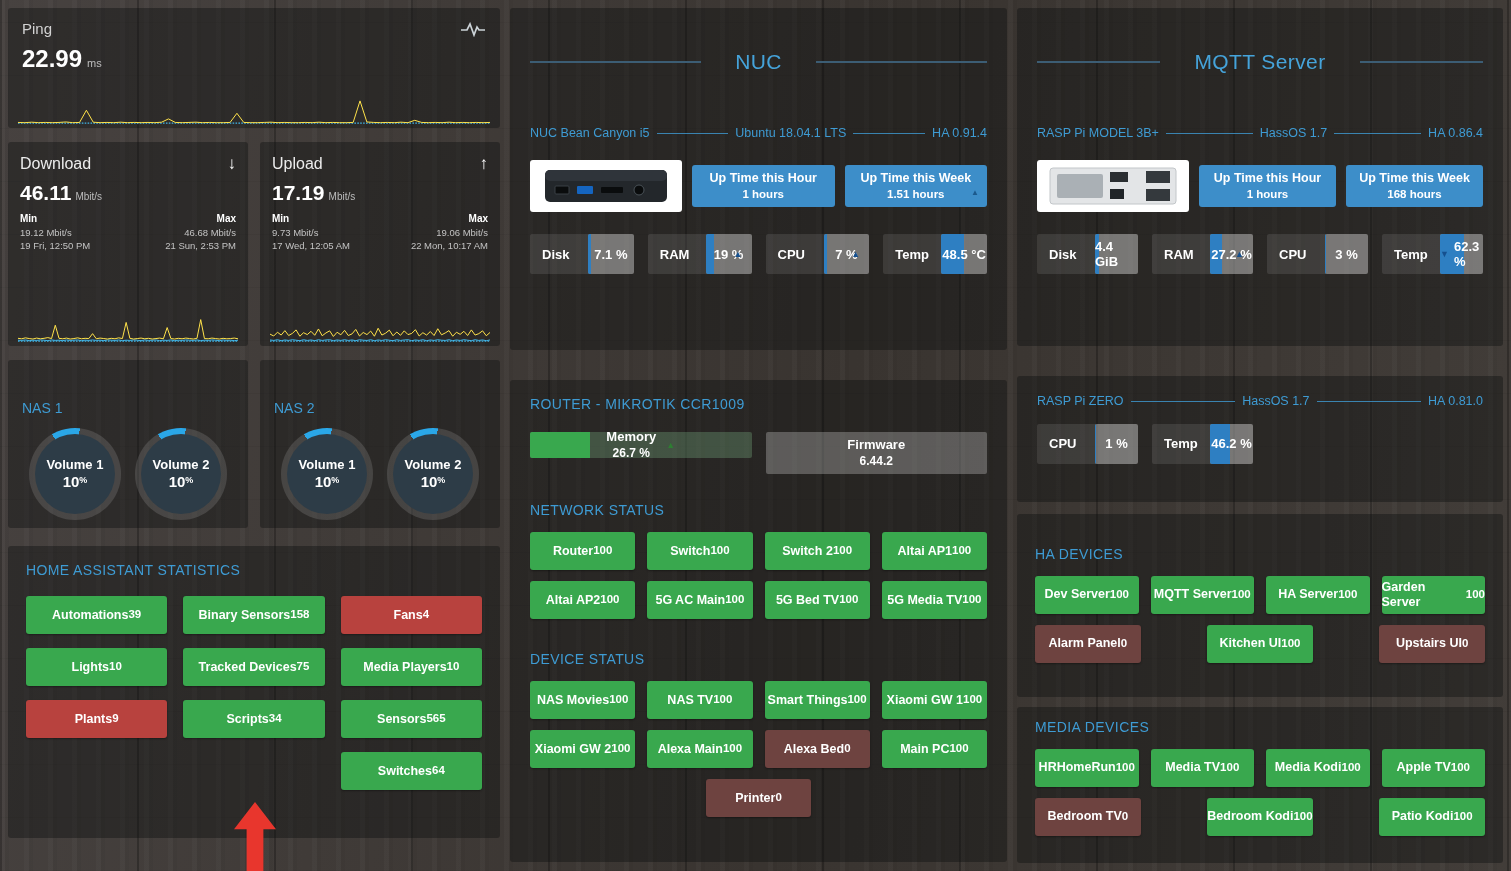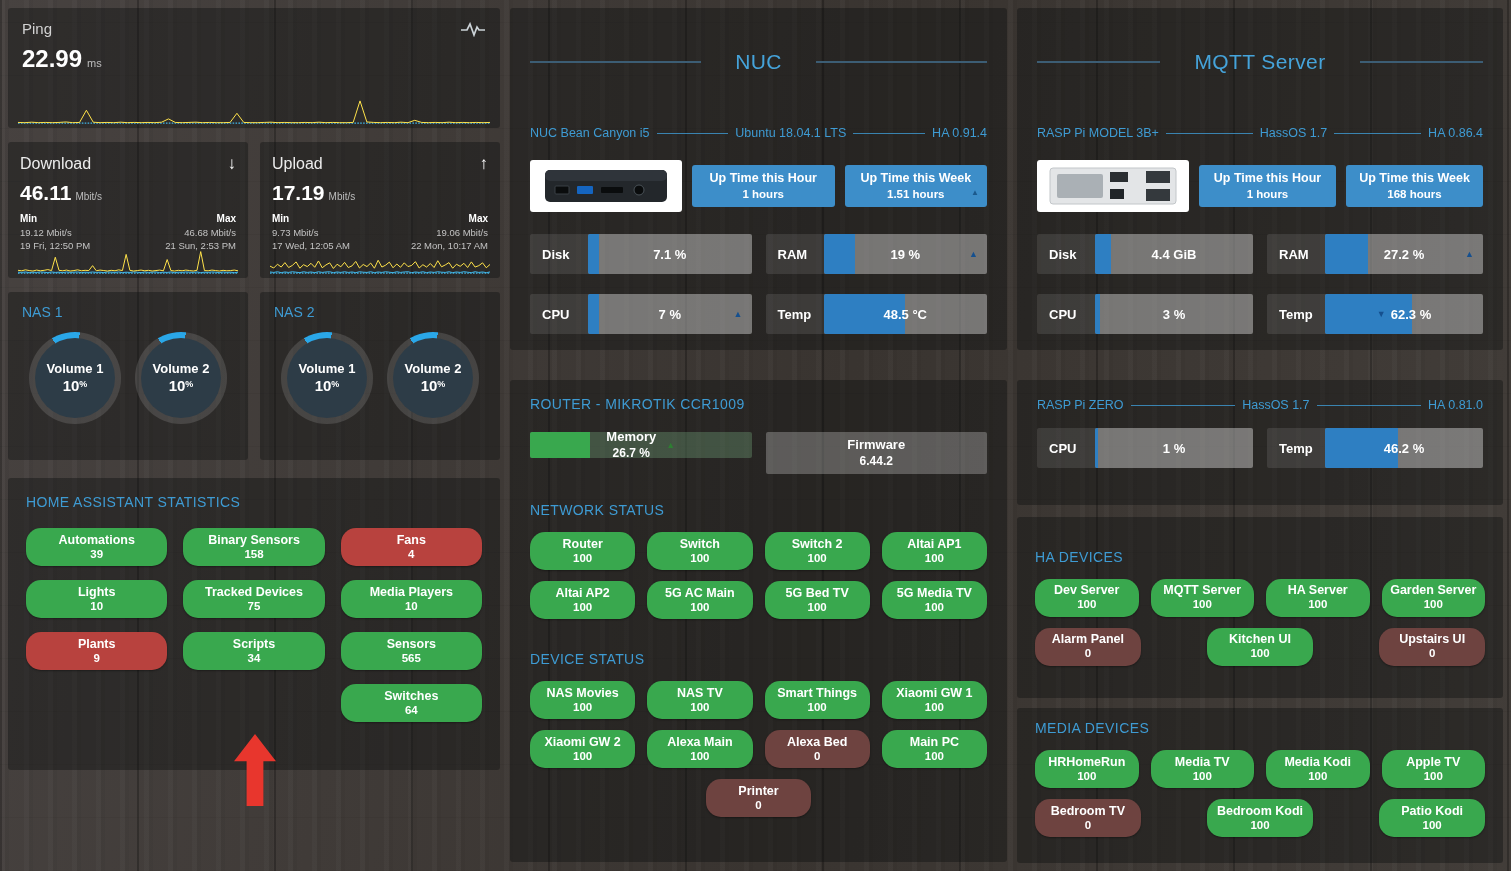--- a/index.html
+++ b/index.html
@@ -27,45 +27,45 @@
   .card-label { color:#d2d2d2; font-size:15px; }
   .big-value { font-size:24px; font-weight:700; margin-top:8px; }
   .big-value .unit { font-size:11px; font-weight:400; color:#bdbdbd; margin-left:5px; }
   .spark { position:absolute; left:10px; right:10px; bottom:4px; height:26px; }
   .spark svg { width:100%; height:100%; display:block; }
   .yellow-line { fill:none; stroke:#ffe24a; stroke-width:1; vector-effect:non-scaling-stroke; }
   .blue-line { fill:none; stroke:#41b6e8; stroke-width:1; vector-effect:non-scaling-stroke; }
   .dash-line { stroke:#41b6e8; stroke-width:1.4; stroke-dasharray:1.6 1.3; vector-effect:non-scaling-stroke; }
 
   .row2 { display:flex; gap:12px; margin-top:14px; }
-  .half-card { flex:1; height:136px; padding:12px 12px 4px; position:relative; }
+  .half-card { flex:1; height:204px; padding:12px 12px 4px; position:relative; }
   .half-head { display:flex; justify-content:space-between; align-items:center; }
   .half-title { color:#ececec; font-size:16px; }
   .dir-arrow { font-size:17px; font-weight:700; color:#fff; }
   .half-value { font-size:21px; font-weight:700; margin-top:7px; }
   .half-value .unit { font-size:10px; font-weight:400; color:#bdbdbd; margin-left:4px; }
   .minmax { display:flex; justify-content:space-between; margin-top:7px; font-size:9.5px; color:#c3c3c3; line-height:1.4; }
   .minmax b { color:#fff; font-size:10px; }
   .minmax .mm-max { text-align:right; }
 
   .nas-card { flex:1; height:168px; padding:12px 14px; }
-  .nas-title { color:#3e9bd3; font-size:14px; }
+  .nas-title { color:#3e9bd3; font-size:14px;margin-top:28px; }
   .gauges { display:flex; justify-content:space-around; margin-top:12px; }
   .gauge { width:92px; height:92px; border-radius:50%; position:relative; }
   .gauge-inner { position:absolute; inset:6px; background:#2d3c47; border-radius:50%;
                  display:flex; flex-direction:column; align-items:center; justify-content:center; gap:1px; }
   .g-label { font-size:13px; font-weight:700; }
   .g-value b { font-size:15px; font-weight:700; }
   .g-value i { font-style:normal; font-size:9px; font-weight:700; vertical-align:4px; }
 
   .ha-card { height:292px; margin-top:18px; padding:16px 18px; position:relative; overflow:visible; }
   .section-title { color:#3e9bd3; font-size:14px; letter-spacing:0.4px; }
   .ha-grid { display:grid; grid-template-columns:repeat(3,1fr); gap:14px 16px; margin-top:18px; }
   .ha-grid > div:last-child { grid-column:3; }
-  .stat-btn { height:38px; border-radius:15px; display:flex; flex-direction:column; align-items:center;
+  .stat-btn { height:38px; border-radius:3px; display:flex; flex-direction:row; align-items:center;
               justify-content:center; line-height:1.2; font-weight:700; box-shadow:0 1px 2px rgba(0,0,0,0.35); cursor:pointer; }
   .stat-btn .l { font-size:12.5px; }
   .stat-btn .v { font-size:11.5px; }
   .green   { background:#39a84e; }
   .red     { background:#b8423e; }
   .darkred { background:#6e4340; }
   .up-arrow { position:absolute; left:226px; top:256px; width:42px; height:72px; background:#e8362d;
               clip-path:polygon(50% 0, 100% 38%, 70% 38%, 70% 100%, 30% 100%, 30% 38%, 0 38%); }
 
   
@@ -80,21 +80,21 @@
   .device-row { display:flex; align-items:center; gap:10px; margin-top:20px; }
   .device-img { width:152px; height:52px; background:#fff; border-radius:3px;
                 display:flex; align-items:center; justify-content:center; flex:0 0 auto; }
   .uptime-btn { flex:1; height:42px; background:#3d8ec9; border-radius:3px; position:relative;
                 display:flex; flex-direction:column; align-items:center; justify-content:center;
                 font-weight:700; line-height:1.3; cursor:pointer; }
   .uptime-btn .t { font-size:12.5px; }
   .uptime-btn .v { font-size:11.5px; }
   .uptime-btn.has-up::after { content:"▲"; position:absolute; right:8px; bottom:9px; font-size:8px; color:#1c5a8d; }
 
-  .stats-grid { display:grid; grid-template-columns:1fr 1fr; gap:20px 14px; margin-top:22px; }
+  .stats-grid { display:grid; grid-template-columns:1fr 1fr 1fr 1fr; gap:20px 14px; margin-top:22px; }
   .stat-cell { display:flex; align-items:center; height:40px; background:rgba(255,255,255,0.10); border-radius:2px; }
   .stat-cell .lbl { width:58px; padding-left:12px; font-size:13px; font-weight:700; }
   .bar { flex:1; align-self:stretch; background:rgba(255,255,255,0.30); border-radius:2px; position:relative; overflow:hidden; }
   .bar .fill { position:absolute; left:0; top:0; bottom:0; background:#2e7fc2; }
   .bar .val { position:absolute; inset:0; display:flex; align-items:center; justify-content:center; gap:5px;
               font-size:13px; font-weight:700; }
   .tri { display:none; font-size:9px; line-height:1; color:#15508f; }
   .tri.up, .tri.down { display:inline-block; }
   .tri.up::before { content:"▲"; }
   .tri.down::before { content:"▼"; }

